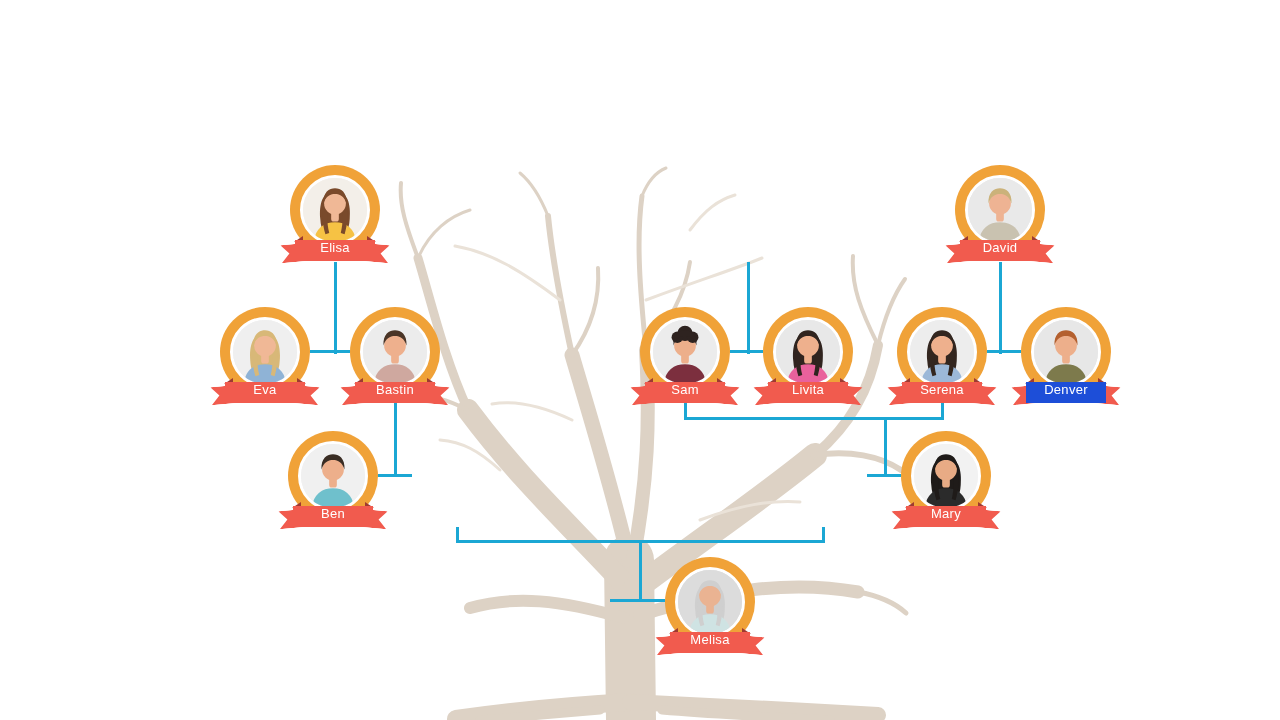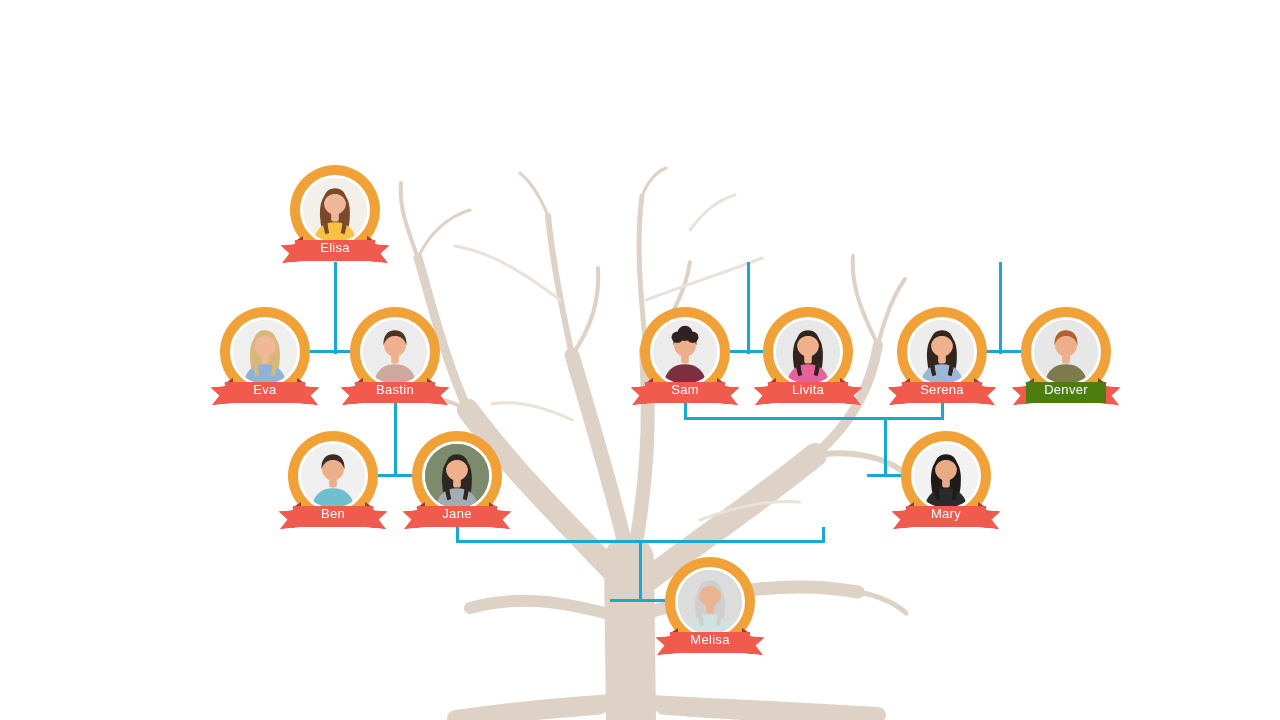--- a/index.html
+++ b/index.html
@@ -122,20 +122,42 @@
         <div class="ribbon">
           <div class="wing wing-l" style="background:#f15b4e"></div>
           <div class="wing wing-r" style="background:#f15b4e"></div>
           <div class="fold fold-l" style="background:#9e3a31"></div>
           <div class="fold fold-r" style="background:#9e3a31"></div>
           <div class="band" style="background:#f15b4e">
             <span style="color:#ffffff">Elisa</span>
           </div>
         </div>
       </div>
+      <div class="person" style="left: 946px; top: 165px;">
+        <div class="ring" style="background:#f0a238">
+          <div class="photo" style="background:#e9e9e9">
+            <svg viewBox="0 0 100 100" xmlns="http://www.w3.org/2000/svg">
+              <rect width="100" height="100" fill="#e9e9e9"></rect>
+              <rect x="44" y="50" width="12" height="18" rx="4" fill="#eeb393"></rect>
+              <path d="M17 100 C19 78 33 69 50 69 C67 69 81 78 83 100 Z" fill="#c9c2b0"></path>
+              <circle cx="50" cy="40" r="17" fill="#eeb393"></circle>
+              <path d="M32 40 C31 22 41 16 50 16 C59 16 69 22 68 40 C65 29 58 25 50 25 C42 25 35 29 32 40 Z" fill="#cbb27a"></path>
+            </svg>
+          </div>
+        </div>
+        <div class="ribbon">
+          <div class="wing wing-l" style="background:#f15b4e"></div>
+          <div class="wing wing-r" style="background:#f15b4e"></div>
+          <div class="fold fold-l" style="background:#9e3a31"></div>
+          <div class="fold fold-r" style="background:#9e3a31"></div>
+          <div class="band" style="background:#f15b4e">
+            <span style="color:#ffffff">David</span>
+          </div>
+        </div>
+      </div>
       <div class="person" style="left: 211px; top: 307px; text-decoration: underline;">
         <div class="ring" style="background:#f0a238">
           <div class="photo" style="background:#efefef">
             <svg viewBox="0 0 100 100" xmlns="http://www.w3.org/2000/svg">
               <rect width="100" height="100" fill="#efefef"></rect>
               <path d="M50 20 C30 20 25 42 27 64 C28 82 36 94 40 98 L60 98 C64 94 72 82 73 64 C75 42 70 20 50 20 Z" fill="#d8b878"></path>
               <rect x="44" y="50" width="12" height="18" rx="4" fill="#f0b896"></rect>
               <path d="M17 100 C19 78 33 69 50 69 C67 69 81 78 83 100 Z" fill="#8fb3d6"></path>
               <path d="M33 34 C29 52 30 72 35 88 L41 86 C37 70 37 50 40 36 Z" fill="#d8b878"></path>
               <path d="M67 34 C71 52 70 72 65 88 L59 86 C63 70 63 50 60 36 Z" fill="#d8b878"></path>
@@ -261,21 +283,21 @@
               <circle cx="50" cy="40" r="17" fill="#edaf8b"></circle>
               <path d="M32 40 C31 22 41 16 50 16 C59 16 69 22 68 40 C65 29 58 25 50 25 C42 25 35 29 32 40 Z" fill="#b4602f"></path>
             </svg>
           </div>
         </div>
         <div class="ribbon">
           <div class="wing wing-l" style="background:#f15b4e"></div>
           <div class="wing wing-r" style="background:#f15b4e"></div>
           <div class="fold fold-l" style="background:#9e3a31"></div>
           <div class="fold fold-r" style="background:#9e3a31"></div>
-          <div class="band" style="background:#4d7c0f">
+          <div class="band" style="background:#1d4ed8">
             <span style="color:#ffffff">Denver</span>
           </div>
         </div>
       </div>
       <div class="person" style="left: 279px; top: 431px;">
         <div class="ring" style="background:#f0a238">
           <div class="photo" style="background:#f0f0f0">
             <svg viewBox="0 0 100 100" xmlns="http://www.w3.org/2000/svg">
               <rect width="100" height="100" fill="#f0f0f0"></rect>
               <rect x="44" y="50" width="12" height="18" rx="4" fill="#edaf8b"></rect>
@@ -285,45 +307,20 @@
             </svg>
           </div>
         </div>
         <div class="ribbon">
           <div class="wing wing-l" style="background:#f15b4e"></div>
           <div class="wing wing-r" style="background:#f15b4e"></div>
           <div class="fold fold-l" style="background:#9e3a31"></div>
           <div class="fold fold-r" style="background:#9e3a31"></div>
           <div class="band" style="background:#f15b4e">
             <span style="color:#ffffff">Ben</span>
-          </div>
-        </div>
-      </div>
-      <div class="person" style="left: 403px; top: 431px;">
-        <div class="ring" style="background:#f0a238">
-          <div class="photo" style="background:#7c8a6d">
-            <svg viewBox="0 0 100 100" xmlns="http://www.w3.org/2000/svg">
-              <rect width="100" height="100" fill="#7c8a6d"></rect>
-              <path d="M50 20 C30 20 25 42 27 64 C28 82 36 94 40 98 L60 98 C64 94 72 82 73 64 C75 42 70 20 50 20 Z" fill="#2f2722"></path>
-              <rect x="44" y="50" width="12" height="18" rx="4" fill="#eeb08d"></rect>
-              <path d="M17 100 C19 78 33 69 50 69 C67 69 81 78 83 100 Z" fill="#a3abb4"></path>
-              <path d="M33 34 C29 52 30 72 35 88 L41 86 C37 70 37 50 40 36 Z" fill="#2f2722"></path>
-              <path d="M67 34 C71 52 70 72 65 88 L59 86 C63 70 63 50 60 36 Z" fill="#2f2722"></path>
-              <circle cx="50" cy="40" r="17" fill="#eeb08d"></circle>
-              <path d="M32 40 C31 22 41 16 50 16 C59 16 69 22 68 40 C65 29 58 25 50 25 C42 25 35 29 32 40 Z" fill="#2f2722"></path>
-            </svg>
-          </div>
-        </div>
-        <div class="ribbon">
-          <div class="wing wing-l" style="background:#f15b4e"></div>
-          <div class="wing wing-r" style="background:#f15b4e"></div>
-          <div class="fold fold-l" style="background:#9e3a31"></div>
-          <div class="fold fold-r" style="background:#9e3a31"></div>
-          <div class="band" style="background:#f15b4e">
-            <span style="color:#ffffff">Jane</span>
           </div>
         </div>
       </div>
       <div class="person" style="left: 892px; top: 431px;">
         <div class="ring" style="background:#f0a238">
           <div class="photo" style="background:#f2f2f2">
             <svg viewBox="0 0 100 100" xmlns="http://www.w3.org/2000/svg">
               <rect width="100" height="100" fill="#f2f2f2"></rect>
               <path d="M50 20 C30 20 25 42 27 64 C28 82 36 94 40 98 L60 98 C64 94 72 82 73 64 C75 42 70 20 50 20 Z" fill="#1f1b19"></path>
               <rect x="44" y="50" width="12" height="18" rx="4" fill="#e8ab85"></rect>

